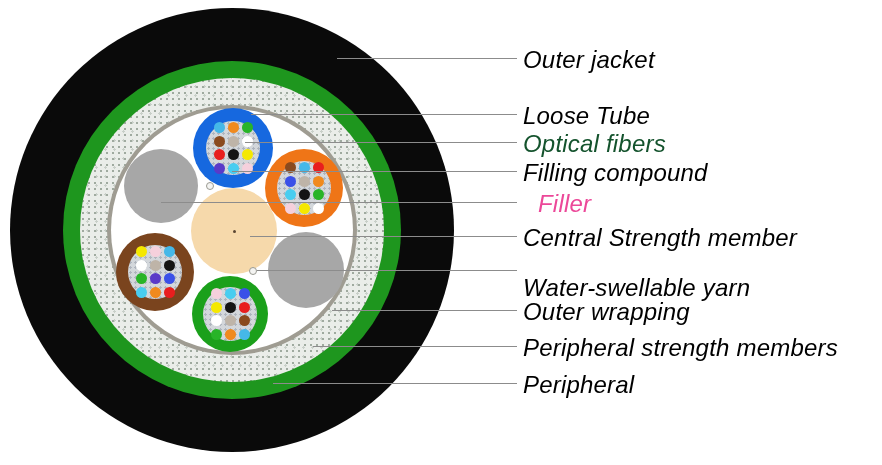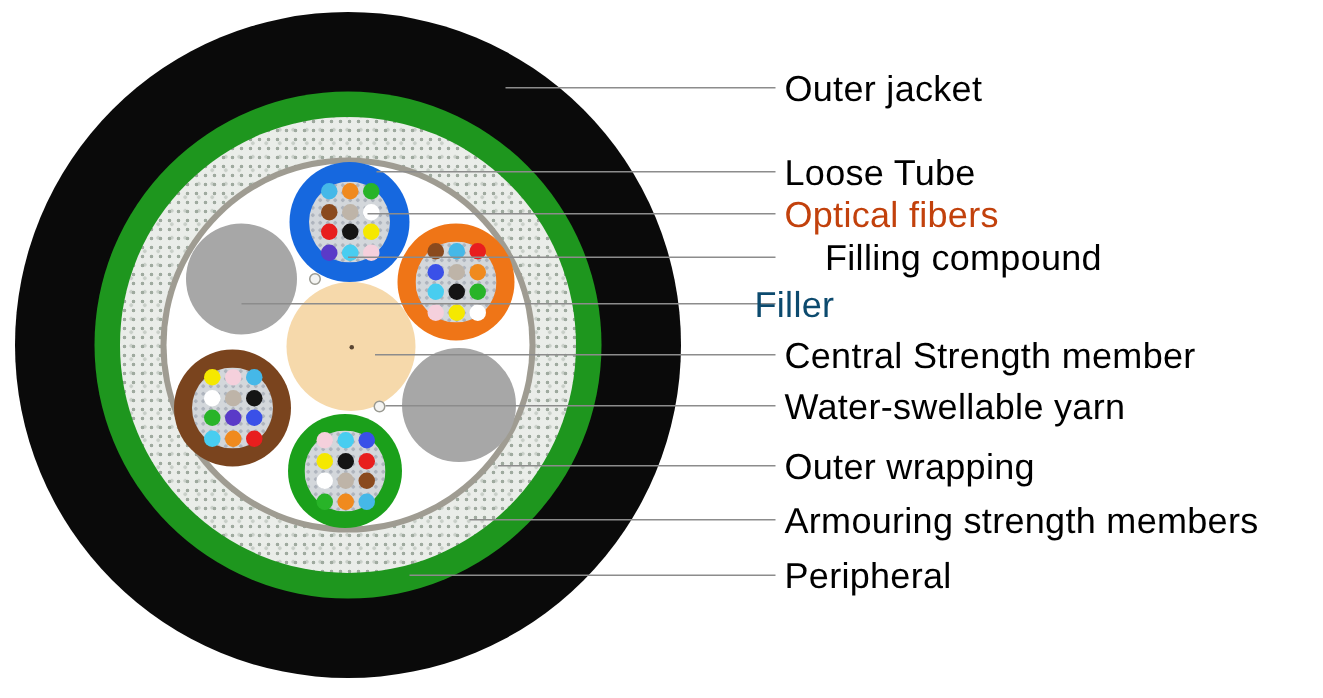--- a/index.html
+++ b/index.html
@@ -1,17 +1,17 @@
 <!DOCTYPE html>
 <html><head>
 <meta charset="utf-8">
 <style>
   html,body{margin:0;padding:0;background:#ffffff;}
   .stage{position:relative;width:882px;height:465px;background:#ffffff;overflow:hidden;
-         font-family:"Liberation Sans",sans-serif;}
+         font-family:"Liberation Sans",sans-serif;font-style:italic;}
   .circle{position:absolute;border-radius:50%;}
   .speckle{background-color:#eaede9;
      background-image:radial-gradient(#9faa9f 1px,transparent 1.4px),
                       radial-gradient(#c8cfc8 1px,transparent 1.4px);
      background-size:6px 6px,9px 9px;background-position:0 0,3px 4px;}
   .tube-interior{background-color:#d3d7db;
      background-image:radial-gradient(#aeb4bd 1px,transparent 1.3px);
      background-size:5px 5px;}
   .leader{position:absolute;height:1px;background:#8c8c8c;}
   .lbl{position:absolute;font-size:24px;line-height:1;color:#000;
@@ -92,29 +92,29 @@
       <div class="fiber" style="left: 238.5px; top: 328.5px; background: rgb(69, 184, 232);"></div>
       <div class="yarn" style="left: 206px; top: 182px; width: 6px; height: 6px;"></div>
       <div class="yarn" style="left: 249px; top: 267px; width: 6px; height: 6px;"></div>
     </div>
   <div id="labels">
       <div class="leader" style="left: 337px; top: 58px; width: 180px; background: rgb(140, 140, 140);"></div>
       <div class="lbl" style="left: 523px; top: 60px; color: rgb(0, 0, 0);">Outer jacket</div>
       <div class="leader" style="left: 251px; top: 114px; width: 266px; background: rgb(140, 140, 140);"></div>
       <div class="lbl" style="left: 523px; top: 116px; color: rgb(0, 0, 0); text-align: center;">Loose Tube</div>
       <div class="leader" style="left: 245px; top: 142px; width: 272px; background: rgb(140, 140, 140);"></div>
-      <div class="lbl" style="left: 523px; top: 144px; color: #c2410c;">Optical fibers</div>
+      <div class="lbl" style="left: 523px; top: 144px; color: #14532d;">Optical fibers</div>
       <div class="leader" style="left: 232px; top: 171px; width: 285px; background: rgb(140, 140, 140);"></div>
-      <div class="lbl" style="left: 550px; top: 173px; color: rgb(0, 0, 0);">Filling compound</div>
+      <div class="lbl" style="left: 523px; top: 173px; color: rgb(0, 0, 0);">Filling compound</div>
       <div class="leader" style="left: 161px; top: 202px; width: 356px; background: rgb(140, 140, 140);"></div>
-      <div class="lbl" style="left: 503px; top: 204px; color: #0c4a6e;">Filler</div>
+      <div class="lbl" style="left: 538px; top: 204px; color: #ec4899;">Filler</div>
       <div class="leader" style="left: 250px; top: 236px; width: 267px; background: rgb(140, 140, 140);"></div>
       <div class="lbl" style="left: 523px; top: 238px; color: rgb(0, 0, 0);">Central Strength member</div>
       <div class="leader" style="left: 257px; top: 270px; width: 260px; background: rgb(140, 140, 140);"></div>
-      <div class="lbl" style="left: 523px; top: 272px; color: rgb(0, 0, 0);">Water-swellable yarn</div>
+      <div class="lbl" style="left: 523px; top: 288px; color: rgb(0, 0, 0);">Water-swellable yarn</div>
       <div class="leader" style="left: 332px; top: 310px; width: 185px; background: rgb(140, 140, 140);"></div>
       <div class="lbl" style="left: 523px; top: 312px; color: rgb(0, 0, 0);">Outer wrapping</div>
       <div class="leader" style="left: 313px; top: 346px; width: 204px; background: rgb(140, 140, 140);"></div>
-      <div class="lbl" style="left: 523px; top: 348px; color: rgb(0, 0, 0);">Armouring strength members</div>
+      <div class="lbl" style="left: 523px; top: 348px; color: rgb(0, 0, 0);">Peripheral strength members</div>
       <div class="leader" style="left: 273px; top: 383px; width: 244px; background: rgb(140, 140, 140);"></div>
       <div class="lbl" style="left: 523px; top: 385px; color: rgb(0, 0, 0);">Peripheral</div>
     </div>
 </div>
 
 </body></html>

